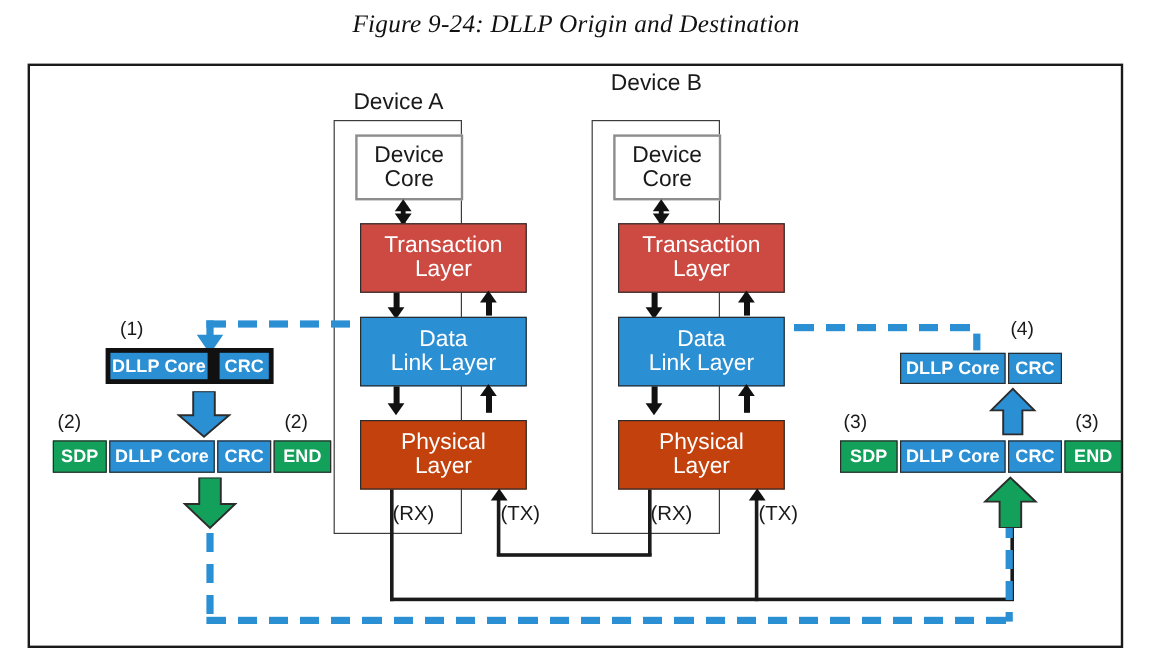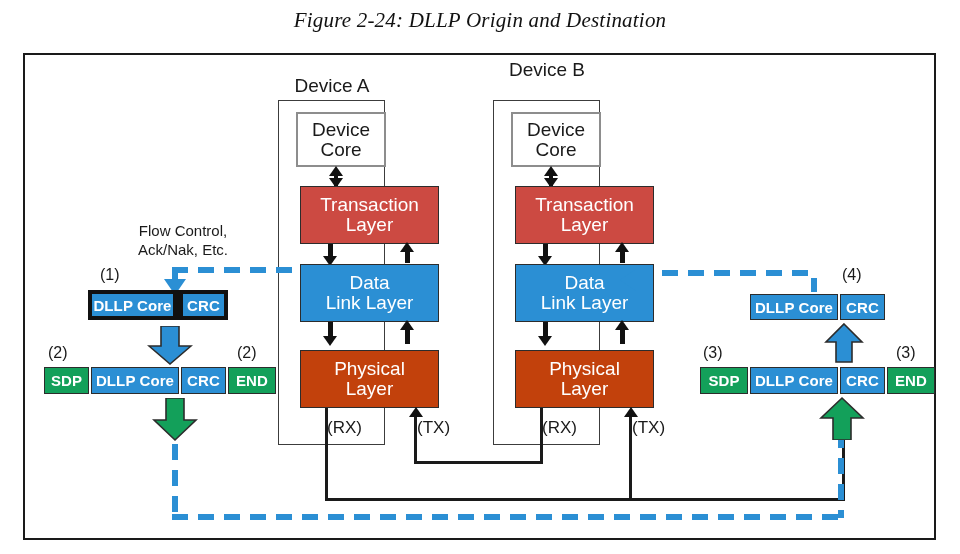--- a/index.html
+++ b/index.html
@@ -82,21 +82,21 @@
   .watermark{
     position:absolute;right:30px;bottom:12px;font-size:27px;color:#d2d2d2;
     font-family:"Liberation Sans",sans-serif;white-space:nowrap;
   }
 </style>
 </head>
 <body>
 
 <div id="stage">
 
-  <div class="fig-title">Figure 2-24: DLLP Origin and Destination</div>
+  <div class="fig-title">Figure 9-24: DLLP Origin and Destination</div>
 
   <div class="outer-frame"></div>
 
   <div class="device-label" style="left:252px;top:75px;">Device A</div>
   <div class="device-box" style="left:278px;top:100px;width:107px;height:345px;"></div>
 
   <div class="layer core" style="left:296px;top:112px;width:90px;height:55px;">
     <span>Device</span>
     <span>Core</span>
   </div>
@@ -178,24 +178,20 @@
   <div class="wire" style="left:842px;top:420px;width:3px;height:80px;"></div>
 
   <div class="wire" style="left:540px;top:408px;width:3px;height:55px;"></div>
   <div class="wire" style="left:414px;top:461px;width:129px;height:3px;"></div>
   <div class="wire" style="left:414px;top:415px;width:3px;height:48px;"></div>
   <div class="bhead up" style="left:409px;top:407px;"></div>
 
   <div class="wire" style="left:629px;top:415px;width:3px;height:86px;"></div>
   <div class="bhead up" style="left:624px;top:407px;"></div>
 
-  <div class="flowlabel" style="left:103px;top:222px;width:160px;">
-    <span>Flow Control,</span><br>
-    <span>Ack/Nak, Etc.</span>
-  </div>
   <div class="dash-h" style="left:172px;top:267px;width:130px;"></div>
   <div class="dash-solid" style="left:172px;top:267px;width:6px;height:14px;"></div>
   <div class="dhead down" style="left:164px;top:279px;"></div>
 
   <div class="num" style="left:100px;top:266px;">(1)</div>
   <div class="pkt-frame" style="left:88px;top:290px;width:140px;height:30px;"></div>
   <div class="pkt blue-nb" style="left:92px;top:294px;width:81px;height:22px;">DLLP Core</div>
   <div class="pkt blue-nb" style="left:183px;top:294px;width:41px;height:22px;">CRC</div>
 
   <div class="fat" style="left:147px;top:326px;">

